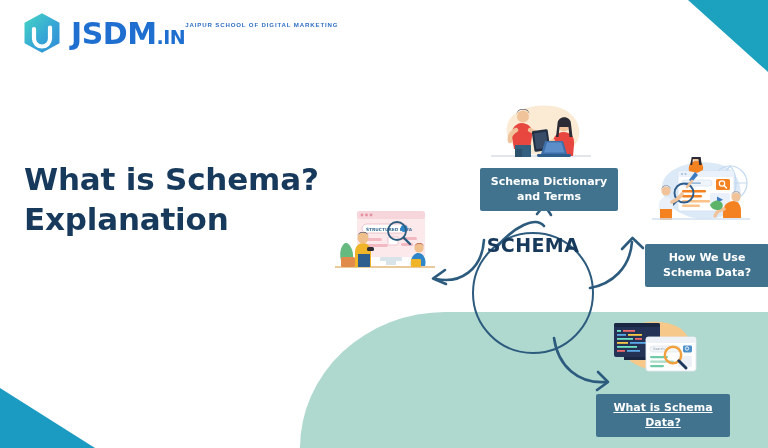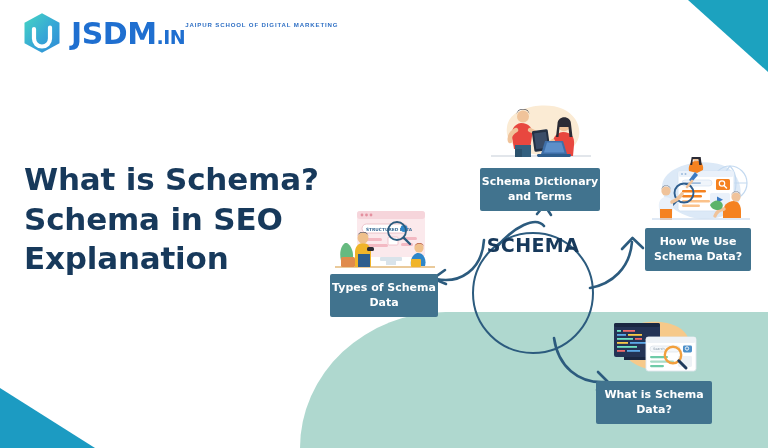--- a/index.html
+++ b/index.html
@@ -62,27 +62,27 @@
     display:flex;justify-content:center;
   }
   .circle-label{
     font-size:19px;font-weight:bold;color:#17395B;letter-spacing:0.4px;
     font-family:"DejaVu Sans", sans-serif;
   }
 
   .tag{
     position:absolute;background:#41738E;color:#ffffff;
     font-size:11px;font-weight:bold;line-height:1.32;
-    text-align:center;padding:7px 0;border-radius:2px;
+    text-align:center;padding:7px 9px;border-radius:2px;
     font-family:"DejaVu Sans", sans-serif;
   }
   .tag-types{left:330px;top:274px;width:108px;}
   .tag-dict{left:480px;top:168px;width:120px;}
-  .tag-howwe{left:645px;top:228px;width:106px;}
-  .tag-what{left:596px;top:381px;width:116px;}
+  .tag-howwe{left:645px;top:244px;width:106px;}
+  .tag-what{left:596px;top:394px;width:116px;text-decoration:underline;}
 
   .illus{position:absolute;}
   .illus svg{display:block;}
 
   .arrow{position:absolute;}
 </style>
 </head>
 <body>
 
 <div class="stage">
@@ -108,21 +108,20 @@
     <div class="logo-text-wrap">
       <div class="logo-word">
         <span>JSDM</span><span class="dotin">.IN</span>
       </div>
       <div class="logo-tag">JAIPUR SCHOOL OF DIGITAL MARKETING</div>
     </div>
   </div>
 
   <div class="headline">
     <span>What is Schema?</span>
-    <span>Schema in SEO</span>
     <span>Explanation</span>
   </div>
 
   <div class="diagram">
 
     <svg class="arrow" style="left:412px;top:236px;" width="80" height="62">
       <path d="M72 4 C70 34, 48 48, 24 43" fill="none" stroke="#2C5B7E" stroke-width="2.6" stroke-linecap="round"></path>
       <path d="M33 34 L21 42.6 L34 48" fill="none" stroke="#2C5B7E" stroke-width="2.6" stroke-linecap="round" stroke-linejoin="round"></path>
     </svg>
 
@@ -281,19 +280,18 @@
         <rect x="46" y="43" width="18" height="2.2" rx="1.1" fill="#6FCBA8"></rect>
         <rect x="46" y="47.5" width="24" height="2.2" rx="1.1" fill="#A8DCC6"></rect>
         <rect x="46" y="52" width="14" height="2.2" rx="1.1" fill="#6FCBA8"></rect>
         <rect x="74" y="43" width="14" height="11" rx="1.4" fill="#EEF2F6"></rect>
 
         <circle cx="69" cy="42" r="8.2" fill="none" stroke="#F2A03D" stroke-width="2.4"></circle>
         <line x1="74.8" y1="47.8" x2="82" y2="55" stroke="#1F3A5C" stroke-width="3" stroke-linecap="round"></line>
       </svg>
     </div>
 
-    <div class="tag tag-types">Types of Schema Data</div>
     <div class="tag tag-dict">Schema Dictionary and Terms</div>
     <div class="tag tag-howwe">How We Use Schema Data?</div>
     <div class="tag tag-what">What is Schema Data?</div>
 
   </div>
 </div>
 
 </body></html>

